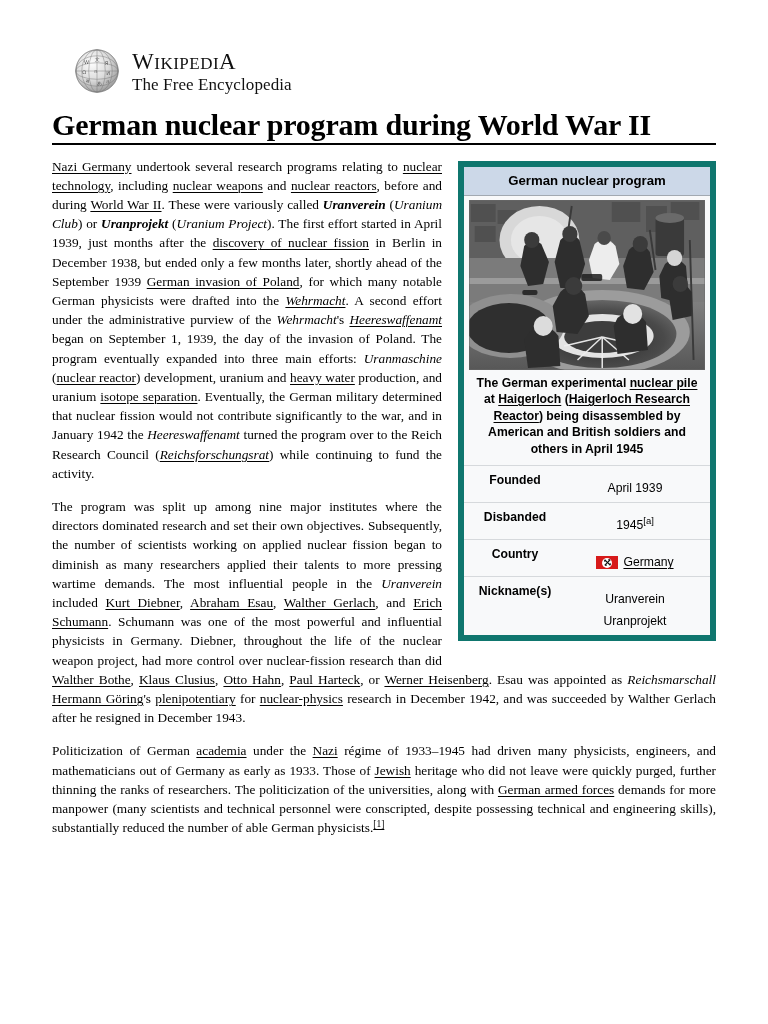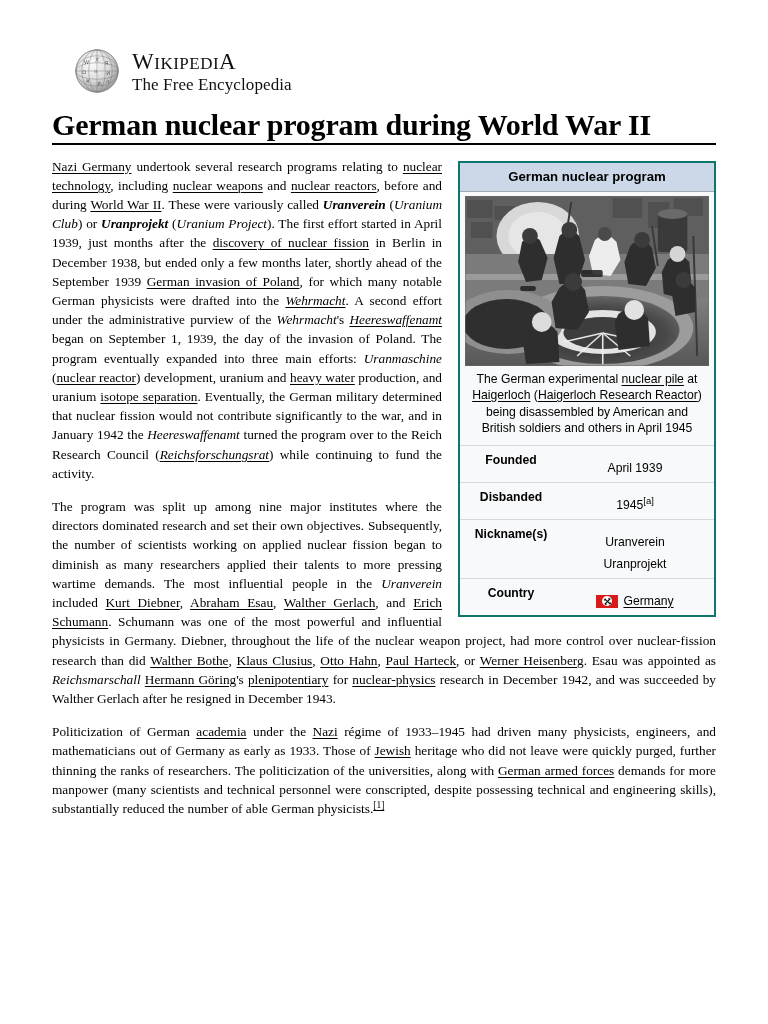--- a/index.html
+++ b/index.html
@@ -42,39 +42,39 @@
   a.lnk { color:#000; text-decoration:underline; text-decoration-thickness:1px; text-underline-offset:2px; }
   .it { font-style:italic; }
   .bi { font-style:italic; font-weight:bold; }
   sup.ref { font-size:9.5px; vertical-align:super; line-height:0; }
 
   
   .infobox {
     float:right;
     width:258px;
     margin:4px 0 10px 16px;
-    border:2px solid #0f766e;
+    border:6px solid #0f766e;
     background:#f8f9fa;
     font-family:"Liberation Sans", sans-serif;
     font-size:12.2px;
     line-height:16px;
     box-sizing:border-box;
   }
   .ib-header {
     background:#ccd8e8;
     text-align:center;
     font-weight:bold;
     font-size:13.2px;
     padding:6px 4px;
     border-bottom:1px solid #a2a9b1;
     color:#000;
   }
   .ib-imgwrap { padding:4px 5px 0 5px; background:#f8f9fa; }
   .ib-img { width:100%; height:170px; display:block; background:#b9b9b9; }
-  .ib-caption { padding:5px 8px 8px 8px; text-align:center; font-size:12.2px; line-height:16.5px; }
+  .ib-caption { padding:5px 8px 8px 8px; text-align:center; font-size:12.2px; line-height:16.5px;font-weight:bold; }
   .ib-table { width:100%; border-collapse:collapse; }
   .ib-table tr { border-top:1px solid #d6d9dc; }
   .ib-table th {
     text-align:center; vertical-align:top; font-weight:bold;
     padding:6px 6px 6px 8px; width:86px; white-space:nowrap;
   }
   .ib-table td { text-align:center; vertical-align:top; padding:14px 8px 6px 4px; }
   .ib-table td .sub { display:block; }
   .ib-table td .sub + .sub { margin-top:6px; }
   .flagbox { display:inline-block; width:22px; height:13px; vertical-align:middle;
@@ -241,39 +241,39 @@
         <tbody>
           <tr>
             <th>Founded</th>
             <td>April 1939</td>
           </tr>
           <tr>
             <th>Disbanded</th>
             <td><span>1945</span><sup class="ref">[a]</sup></td>
           </tr>
           <tr>
-            <th>Nickname(s)</th>
-            <td>
-              <span class="sub">Uranverein</span>
-              <span class="sub">Uranprojekt</span>
-            </td>
-          </tr>
-          <tr>
             <th>Country</th>
             <td><span class="flagbox"><span class="disc"></span><svg class="swas" viewBox="0 0 10 10">
                     <g stroke="#111" stroke-width="1.7" fill="none">
                       <path d="M1.2 1.2 L8.8 8.8"></path>
                       <path d="M8.8 1.2 L1.2 8.8"></path>
                       <path d="M1.2 1.2 L1.2 4"></path>
                       <path d="M8.8 1.2 L6 1.2"></path>
                       <path d="M8.8 8.8 L8.8 6"></path>
                       <path d="M1.2 8.8 L4 8.8"></path>
                     </g>
                   </svg></span><a class="ib-link" href="#">Germany</a></td>
           </tr>
+          <tr>
+            <th>Nickname(s)</th>
+            <td>
+              <span class="sub">Uranverein</span>
+              <span class="sub">Uranprojekt</span>
+            </td>
+          </tr>
         </tbody>
       </table>
     </div>
 
     <p><a class="lnk" href="#">Nazi Germany</a><span> undertook several research programs relating to </span><a class="lnk" href="#">nuclear technology</a><span>, including </span><a class="lnk" href="#">nuclear weapons</a><span> and </span><a class="lnk" href="#">nuclear reactors</a><span>, before and during </span><a class="lnk" href="#">World War II</a><span>. These were variously called </span><span class="bi">Uranverein</span><span> (</span><span class="it">Uranium Club</span><span>) or </span><span class="bi">Uranprojekt</span><span> (</span><span class="it">Uranium Project</span><span>). The first effort started in April 1939, just months after the </span><a class="lnk" href="#">discovery of nuclear fission</a><span> in Berlin in December 1938, but ended only a few months later, shortly ahead of the September 1939 </span><a class="lnk" href="#">German invasion of Poland</a><span>, for which many notable German physicists were drafted into the </span><a class="lnk it" href="#">Wehrmacht</a><span>. A second effort under the administrative purview of the </span><span class="it">Wehrmacht</span><span>'s </span><a class="lnk it" href="#">Heereswaffenamt</a><span> began on September 1, 1939, the day of the invasion of Poland. The program eventually expanded into three main efforts: </span><span class="it">Uranmaschine</span><span> (</span><a class="lnk" href="#">nuclear reactor</a><span>) development, uranium and </span><a class="lnk" href="#">heavy water</a><span> production, and uranium </span><a class="lnk" href="#">isotope separation</a><span>. Eventually, the German military determined that nuclear fission would not contribute significantly to the war, and in January 1942 the </span><span class="it">Heereswaffenamt</span><span> turned the program over to the Reich Research Council (</span><a class="lnk it" href="#">Reichsforschungsrat</a><span>) while continuing to fund the activity.</span></p>
 
     <p><span>The program was split up among nine major institutes where the directors dominated research and set their own objectives. Subsequently, the number of scientists working on applied nuclear fission began to diminish as many researchers applied their talents to more pressing wartime demands. The most influential people in the </span><span class="it">Uranverein</span><span> included </span><a class="lnk" href="#">Kurt Diebner</a><span>, </span><a class="lnk" href="#">Abraham Esau</a><span>, </span><a class="lnk" href="#">Walther Gerlach</a><span>, and </span><a class="lnk" href="#">Erich Schumann</a><span>. Schumann was one of the most powerful and influential physicists in Germany. Diebner, throughout the life of the nuclear weapon project, had more control over nuclear-fission research than did </span><a class="lnk" href="#">Walther Bothe</a><span>, </span><a class="lnk" href="#">Klaus Clusius</a><span>, </span><a class="lnk" href="#">Otto Hahn</a><span>, </span><a class="lnk" href="#">Paul Harteck</a><span>, or </span><a class="lnk" href="#">Werner Heisenberg</a><span>. Esau was appointed as </span><span class="it">Reichsmarschall</span><span> </span><a class="lnk" href="#">Hermann Göring</a><span>'s </span><a class="lnk" href="#">plenipotentiary</a><span> for </span><a class="lnk" href="#">nuclear-physics</a><span> research in December 1942, and was succeeded by Walther Gerlach after he resigned in December 1943.</span></p>
 
     <p><span>Politicization of German </span><a class="lnk" href="#">academia</a><span> under the </span><a class="lnk" href="#">Nazi</a><span> régime of 1933–1945 had driven many physicists, engineers, and mathematicians out of Germany as early as 1933. Those of </span><a class="lnk" href="#">Jewish</a><span> heritage who did not leave were quickly purged, further thinning the ranks of researchers. The politicization of the universities, along with </span><a class="lnk" href="#">German armed forces</a><span> demands for more manpower (many scientists and technical personnel were conscripted, despite possessing technical and engineering skills), substantially reduced the number of able German physicists.</span><sup class="ref"><a class="lnk" href="#">[1]</a></sup></p>
 

